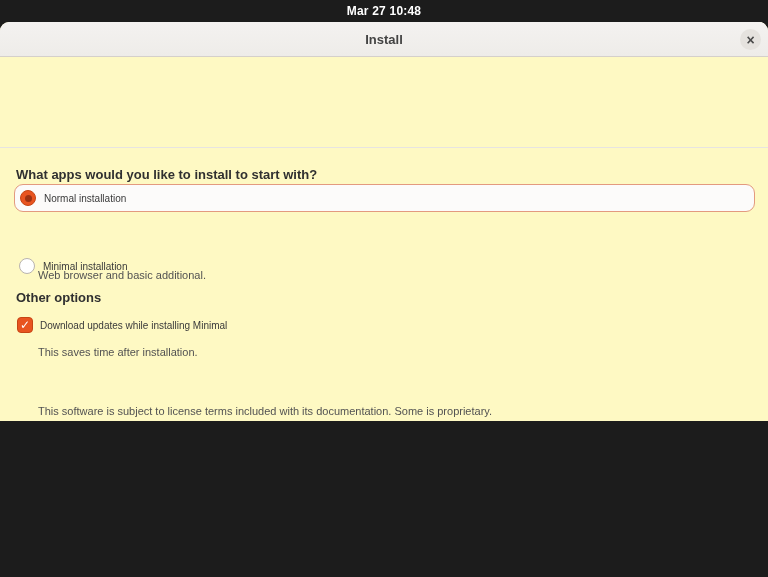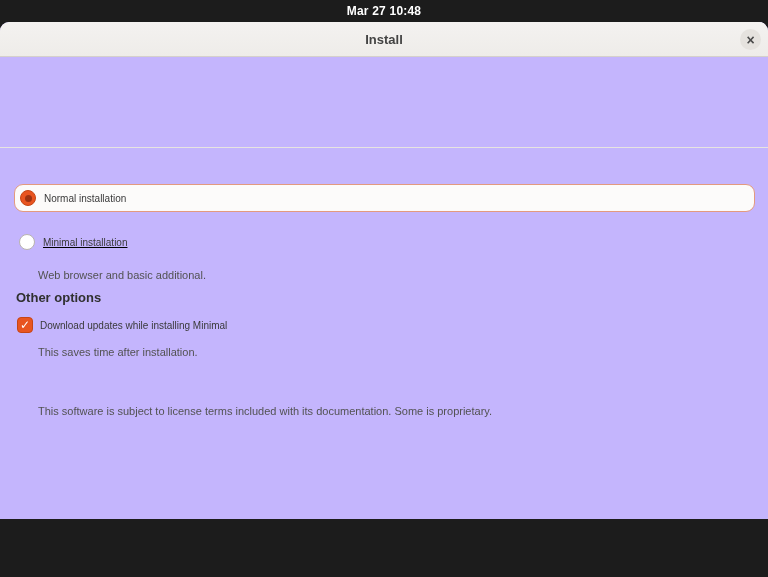--- a/index.html
+++ b/index.html
@@ -13,22 +13,22 @@
   
   .topbar {
     position: absolute; top: 0; left: 0; width: 768px; height: 22px;
     background: #1c1c1c; color: #ffffff;
     display: flex; align-items: center; justify-content: center;
     font-size: 12px; font-weight: 700; letter-spacing: .2px;
   }
 
   
   .window {
-    position: absolute; top: 22px; left: 0; width: 768px; height: 497px;
-    background: #c4b5fd; border-radius: 9px 9px 0 0;
+    position: absolute; top: 22px; left: 0; width: 768px; height: 399px;
+    background: #fef9c3; border-radius: 9px 9px 0 0;
   }
   .titlebar {
     position: absolute; top: 0; left: 0; width: 768px; height: 35px;
     background: linear-gradient(#f4f2f0, #eeece9);
     border-bottom: 1px solid #d5d0cb;
     border-radius: 9px 9px 0 0;
     display: flex; align-items: center; justify-content: center;
     font-size: 13px; font-weight: 700; color: #434343;
   }
   .close-btn {
@@ -57,21 +57,21 @@
   .option-label { font-size: 10px; color: #3a3a3a; }
   .desc { position: absolute; left: 38px; font-size: 11px; color: #525252; }
 
   
   .radio-row { position: absolute; display: flex; align-items: center; cursor: pointer; }
   .radio-row.focused {
     left: 14px; top: 127px; width: 741px; height: 28px;
     border: 1.5px solid #e39a7f; border-radius: 9px;
     padding-left: 5px; background: #fcfbfa;
   }
-  .radio-row.plain { left: 19px; top: 175px; height: 20px; text-decoration: underline; }
+  .radio-row.plain { left: 19px; top: 199px; height: 20px; }
 
   .radio {
     width: 16px; height: 16px; border-radius: 50%;
     margin-right: 8px; flex: 0 0 auto;
     display: flex; align-items: center; justify-content: center;
   }
   .radio.selected { background: #e85420; border: 1px solid #c64514; }
   .radio.selected .dot { width: 7px; height: 7px; border-radius: 50%; background: #9c3212; }
   .radio.unselected { background: #ffffff; border: 1px solid #b9b4af; }
 
@@ -100,20 +100,21 @@
       <span>Install</span>
       <div class="close-btn">
         <span>×</span>
       </div>
     </div>
 
     <div class="content">
 
       <div class="divider"></div>
 
+      <div class="section-label q-label">What apps would you like to install to start with?</div>
 
       <div class="radio-row focused">
         <span class="radio selected">
             <span class="dot"></span>
           </span>
         <span class="option-label">Normal installation</span>
       </div>
 
       <div class="radio-row plain">
         <span class="radio unselected"></span>

